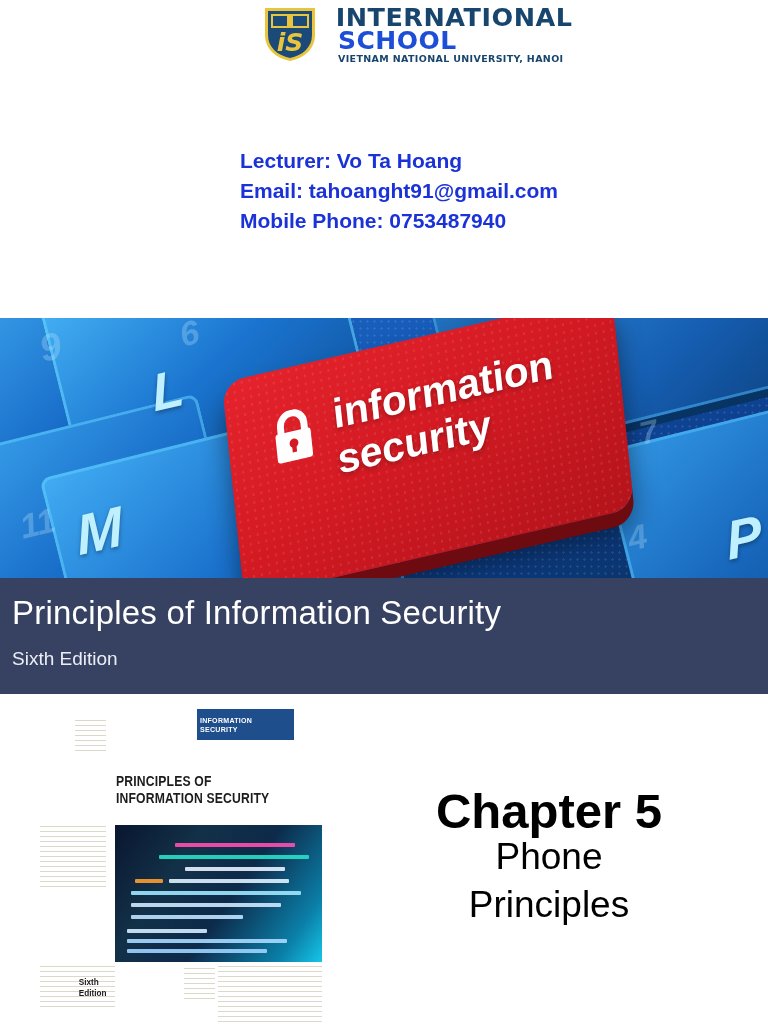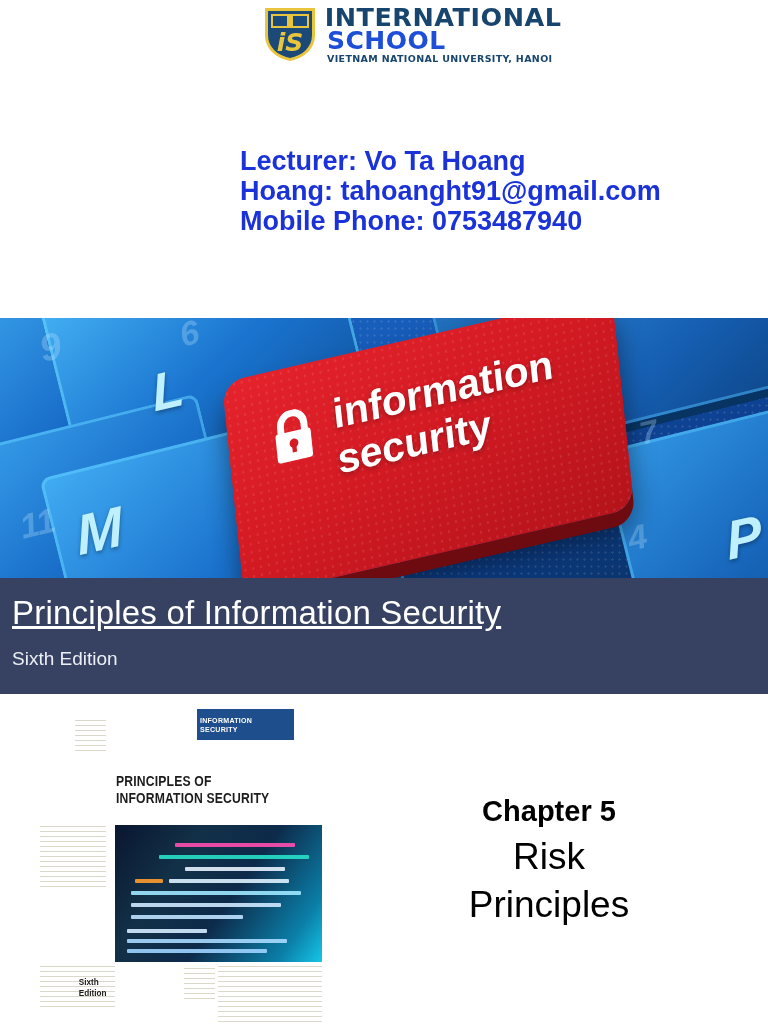--- a/index.html
+++ b/index.html
@@ -4,33 +4,33 @@
 <style>
   html,body{margin:0;padding:0;background:#fff;}
   body{width:768px;height:1024px;position:relative;overflow:hidden;
        font-family:"Liberation Sans","DejaVu Sans",sans-serif;}
 
   
   .top-zone{position:absolute;left:0;top:0;width:768px;height:318px;background:#ffffff;}
 
   
   .logo-block{position:absolute;left:262px;top:4px;width:330px;height:60px;
-              display:flex;align-items:center;gap:9px;}
+              display:flex;align-items:center;gap:20px;}
   .shield-wrap{width:56px;height:58px;flex:0 0 56px;position:relative;}
   .logo-text{display:flex;flex-direction:column;justify-content:center;line-height:1;}
   .logo-l1{font-size:25px;font-weight:bold;color:#17456e;letter-spacing:0.5px;
            font-family:"DejaVu Sans",sans-serif;transform:scaleX(1.02);}
   .logo-l2{font-size:25px;font-weight:bold;color:#1d4ed8;letter-spacing:0.5px;
            font-family:"DejaVu Sans",sans-serif;margin-top:-2px;}
   .logo-l3{font-size:9.5px;font-weight:bold;color:#17456e;letter-spacing:0.35px;
            font-family:"DejaVu Sans",sans-serif;margin-top:1px;}
 
   
   .info-block{position:absolute;left:240px;top:146px;}
-  .info-line{font-size:27px;font-weight:bold;color:#1a32d8;line-height:30px;
+  .info-line{font-size:21px;font-weight:bold;color:#1a32d8;line-height:30px;
              white-space:nowrap;font-family:"Liberation Sans",sans-serif;}
 
   
   .kb-band{position:absolute;left:0;top:318px;width:768px;height:260px;overflow:hidden;
            background:linear-gradient(160deg,#1f6fd0 0%,#1558b4 35%,#0d3f8e 70%,#09305f 100%);}
   .kb-dots{position:absolute;inset:0;
            background-image:radial-gradient(rgba(255,255,255,.22) 1px,transparent 1.2px);
            background-size:7px 7px;opacity:.45;}
   .kb-key{position:absolute;border-radius:10px;}
   .kb-k1{left:-60px;top:-40px;width:300px;height:185px;
@@ -80,21 +80,21 @@
   .lock-icon{position:absolute;left:44px;top:42px;width:44px;height:52px;}
   .rk-text{position:absolute;left:108px;top:36px;color:#fff;font-weight:bold;
            font-family:"Liberation Sans",sans-serif;line-height:1.0;
            text-shadow:0 2px 5px rgba(0,0,0,.30);}
   .rk-l1{font-size:41px;}
   .rk-l2{font-size:41px;margin-top:4px;}
 
   
   .title-band{position:absolute;left:0;top:578px;width:768px;height:116px;background:#374262;}
   .title-main{position:absolute;left:12px;top:16px;color:#ffffff;font-size:33px;
-              font-weight:normal;font-family:"Liberation Sans",sans-serif;letter-spacing:.2px;text-decoration:underline;}
+              font-weight:normal;font-family:"Liberation Sans",sans-serif;letter-spacing:.2px;}
   .title-sub{position:absolute;left:12px;top:70px;color:#eceef5;font-size:19px;
              font-family:"Liberation Sans",sans-serif;}
 
   
   .bottom-zone{position:absolute;left:0;top:694px;width:768px;height:330px;background:#fff;}
 
   
   .book{position:absolute;left:18px;top:8px;width:300px;height:322px;}
   .tile{position:absolute;}
   .t-yel{background:linear-gradient(115deg,#ded13a,#f2e84a 40%,#d9cf2e);}
@@ -115,21 +115,21 @@
             overflow:hidden;}
   .code-line{position:absolute;height:4px;border-radius:1px;opacity:.9;}
   .sixth-tile{position:absolute;display:flex;align-items:center;}
   .sixth-tile span{color:#1b1b1b;font-size:9.5px;font-weight:bold;
                    font-family:"Liberation Sans",sans-serif;transform:scaleX(.86);
                    margin-left:36px;}
 
   
   .chapter{position:absolute;left:330px;top:0;width:438px;height:330px;
            display:flex;flex-direction:column;align-items:center;justify-content:center;}
-  .ch-1{font-size:29px;font-weight:bold;color:#000;line-height:46px;
+  .ch-1{font-size:49px;font-weight:bold;color:#000;line-height:46px;
         font-family:"Liberation Sans",sans-serif;}
   .ch-2{font-size:37px;font-weight:normal;color:#000;line-height:46px;
         font-family:"Liberation Sans",sans-serif;}
   .ch-3{font-size:37px;font-weight:normal;color:#000;line-height:50px;
         font-family:"Liberation Sans",sans-serif;}
 </style>
 </head>
 <body>
 
 <div class="top-zone">
@@ -147,21 +147,21 @@
     </div>
     <div class="logo-text">
       <div class="logo-l1">INTERNATIONAL</div>
       <div class="logo-l2">SCHOOL</div>
       <div class="logo-l3">VIETNAM NATIONAL UNIVERSITY, HANOI</div>
     </div>
   </div>
 
   <div class="info-block">
     <div class="info-line">Lecturer: Vo Ta Hoang</div>
-    <div class="info-line">Hoang: tahoanght91@gmail.com</div>
+    <div class="info-line">Email: tahoanght91@gmail.com</div>
     <div class="info-line">Mobile Phone: 0753487940</div>
   </div>
 </div>
 
 <div class="kb-band">
   <div class="kb-dots"></div>
 
   <div class="kb-key kb-k7"></div>
   <div class="kb-key kb-k5"></div>
   <div class="kb-key kb-k1"></div>
@@ -246,16 +246,16 @@
     <div class="tile t-blu t-blu-dots" style="left:132px;top:264px;width:31px;height:33px;"></div>
     <div class="tile t-yel2 t-yel-dots" style="left:166px;top:264px;width:31px;height:33px;"></div>
     <div class="tile t-yel2 t-yel-dots" style="left:200px;top:264px;width:104px;height:66px;"></div>
     <div class="tile t-blu t-blu-dots" style="left:98px;top:300px;width:31px;height:30px;"></div>
     <div class="tile t-blu t-blu-dots" style="left:132px;top:300px;width:31px;height:30px;"></div>
     <div class="tile t-blu t-blu-dots" style="left:166px;top:300px;width:31px;height:30px;"></div>
   </div>
 
   <div class="chapter">
     <div class="ch-1">Chapter 5</div>
-    <div class="ch-2">Risk</div>
+    <div class="ch-2">Phone</div>
     <div class="ch-3">Principles</div>
   </div>
 </div>
 
 </body></html>

